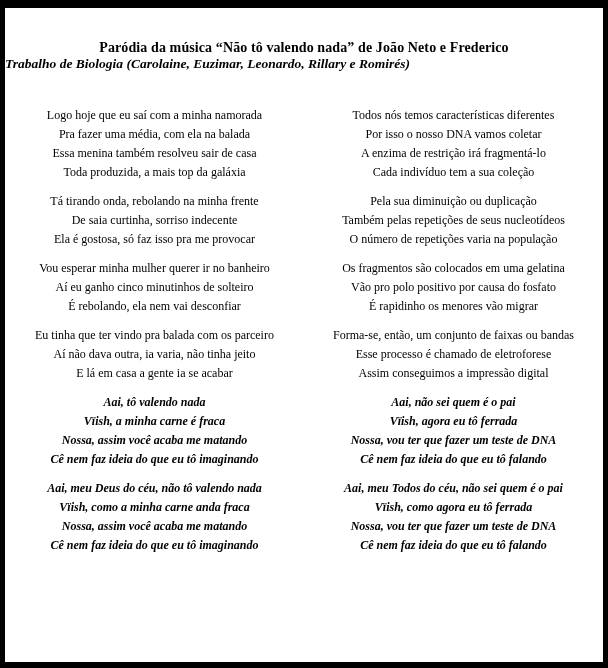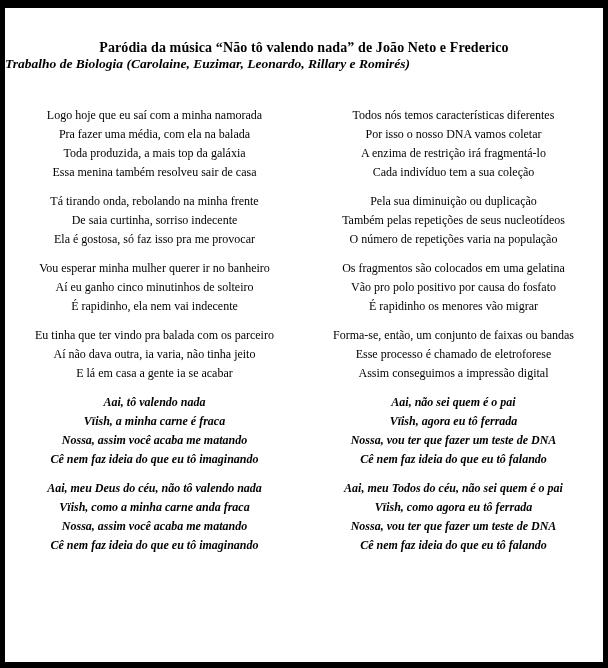--- a/index.html
+++ b/index.html
@@ -51,32 +51,32 @@
 <body>
 
 <div class="page">
   <div class="doc-title">Paródia da música “Não tô valendo nada” de João Neto e Frederico</div>
   <div class="doc-subtitle">Trabalho de Biologia (Carolaine, Euzimar, Leonardo, Rillary e Romirés)</div>
   <div class="columns">
     <div class="col">
         <div class="stanza">
           <div class="line">Logo hoje que eu saí com a minha namorada</div>
           <div class="line">Pra fazer uma média, com ela na balada</div>
+          <div class="line">Essa menina também resolveu sair de casa</div>
           <div class="line">Toda produzida, a mais top da galáxia</div>
-          <div class="line">Essa menina também resolveu sair de casa</div>
         </div>
         <div class="stanza">
           <div class="line">Tá tirando onda, rebolando na minha frente</div>
           <div class="line">De saia curtinha, sorriso indecente</div>
           <div class="line">Ela é gostosa, só faz isso pra me provocar</div>
         </div>
         <div class="stanza">
           <div class="line">Vou esperar minha mulher querer ir no banheiro</div>
           <div class="line">Aí eu ganho cinco minutinhos de solteiro</div>
-          <div class="line">É rapidinho, ela nem vai indecente</div>
+          <div class="line">É rebolando, ela nem vai desconfiar</div>
         </div>
         <div class="stanza">
           <div class="line">Eu tinha que ter vindo pra balada com os parceiro</div>
           <div class="line">Aí não dava outra, ia varia, não tinha jeito</div>
           <div class="line">E lá em casa a gente ia se acabar</div>
         </div>
         <div class="stanza bold">
           <div class="line">Aai, tô valendo nada</div>
           <div class="line">Vïish, a minha carne é fraca</div>
           <div class="line">Nossa, assim você acaba me matando</div>

